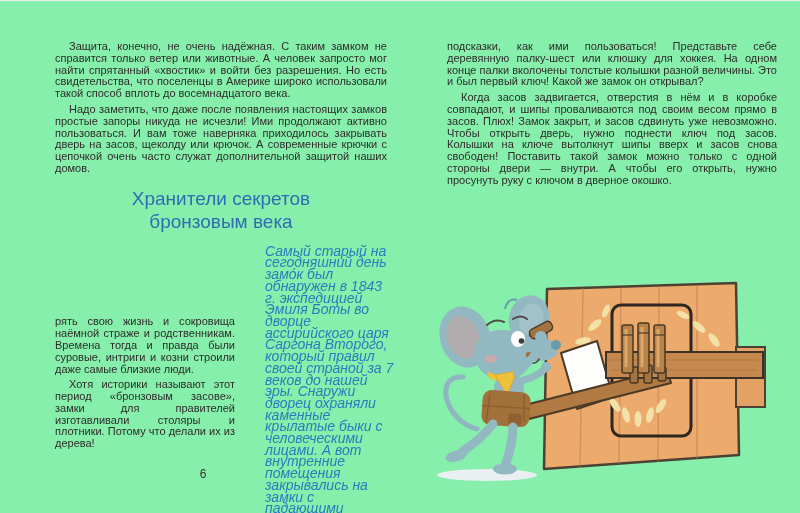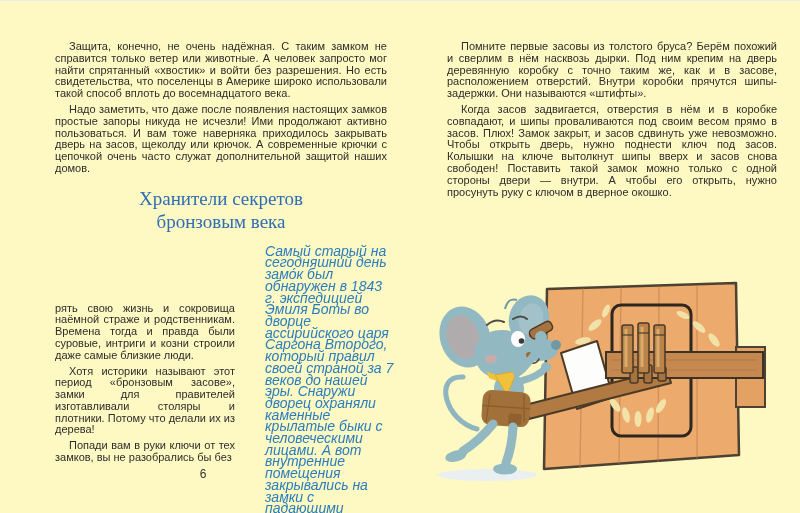--- a/index.html
+++ b/index.html
@@ -3,28 +3,28 @@
 <meta charset="utf-8">
 <style>
   :root{
     --heading-blue:#2e6db4; --note-blue:#2a7cbd; --text-dark:#2e2c2a;
     --door-wood:#ecaa6d; --bolt-wood:#c5884e; --sparkle:#f2e2a8;
     --mouse-body:#92b8c2; --scarf-yellow:#f0c23b; --shorts-brown:#a2713a;
   }
   *{margin:0;padding:0;box-sizing:border-box;}
   html,body{width:800px;height:513px;background:#ffffff;overflow:hidden;}
   body{font-family:"Liberation Sans",sans-serif;color:var(--text-dark);}
-  .spread{position:relative;width:800px;height:513px;background:#fef9c3;border-top:1px solid #ececec;}
+  .spread{position:relative;width:800px;height:513px;background:#86efac;border-top:1px solid #ececec;}
   .page{position:absolute;top:40px;}
   .page-left{left:55px;width:332px;}
   .page-right{left:447px;width:330px;}
   .body{font-size:11px;line-height:11.8px;text-align:justify;margin:0 0 4px 0;hyphens:auto;}
   .indent{text-indent:14px;}
   .intro{text-align-last:justify;margin-bottom:0;}
-  .chapter-heading{font-family:Liberation Serif, serif;font-weight:normal;
+  .chapter-heading{font-family:Liberation Sans, sans-serif;font-weight:normal;
     color:var(--heading-blue);font-size:19px;line-height:23px;text-align:center;
     margin:12px 0 11px 0;}
   .chapter-heading span{display:block;}
   .columns{display:flex;gap:30px;align-items:center;}
   .col-main{width:180px;flex:0 0 180px;}
   .side-note{width:130px;flex:0 0 130px;font-style:italic;font-size:14px;
     line-height:11.7px;color:var(--note-blue);padding-top:2px;text-align:left;}
   .page-number{position:absolute;top:426px;left:148px;transform:translateX(-50%);
     font-size:12px;color:#33312e;}
   .illustration{position:absolute;left:425px;top:278px;width:375px;height:235px;}
@@ -38,29 +38,28 @@
     <p class="body indent">Защита, конечно, не очень надёжная. С таким замком не справится только ветер или животные. А человек запросто мог найти спрятанный «хвостик» и войти без разрешения. Но есть свидетельства, что поселенцы в Америке широко использовали такой способ вплоть до восемнадцатого века.</p>
     <p class="body indent">Надо заметить, что даже после появления настоящих замков простые запоры никуда не исчезли! Ими продолжают активно пользоваться. И вам тоже наверняка приходилось закрывать дверь на засов, щеколду или крючок. А современные крючки с цепочкой очень часто служат дополнительной защитой наших домов.</p>
     <h2 class="chapter-heading">
       <span>Хранители секретов</span>
       <span>бронзовым века</span>
     </h2>
     <div class="columns">
       <div class="col-main">
         <p class="body">рять свою жизнь и сокровища наёмной страже и родственникам. Времена тогда и правда были суровые, интриги и козни строили даже самые близкие люди.</p>
         <p class="body indent">Хотя историки называют этот период «бронзовым засове», замки для правителей изготавливали столяры и плотники. Потому что делали их из дерева!</p>
-        <p class="body indent">Попади вам в руки ключи от тех замков, вы не разобрались бы без</p>
       </div>
       <aside class="side-note">Самый старый на сегодняшний день замо́к был обнаружен в 1843 г. экспедицией Эмиля Боты во дворце ассирийского царя Саргона Второго, который правил своей страной за 7 веков до нашей эры. Снаружи дворец охраняли каменные крылатые быки с человеческими лицами. А вот внутренние помещения закрывались на замки с падающими штифтами.</aside>
     </div>
     <div class="page-number">6</div>
   </section>
 
   <section class="page page-right">
-    <p class="body indent">Помните первые засовы из толстого бруса? Берём похожий и сверлим в нём насквозь дырки. Под ним крепим на дверь деревянную коробку с точно таким же, как и в засове, расположением отверстий. Внутри коробки прячутся шипы-задержки. Они называются «штифты».</p>
+    <p class="body">подсказки, как ими пользоваться! Представьте себе деревянную палку-шест или клюшку для хоккея. На одном конце палки вколочены толстые колышки разной величины. Это и был первый ключ! Какой же замок он открывал?</p>
     <p class="body indent">Когда засов задвигается, отверстия в нём и в коробке совпадают, и шипы проваливаются под своим весом прямо в засов. Плюх! Замок закрыт, и засов сдвинуть уже невозможно. Чтобы открыть дверь, нужно поднести ключ под засов. Колышки на ключе вытолкнут шипы вверх и засов снова свободен! Поставить такой замок можно только с одной стороны двери — внутри. А чтобы его открыть, нужно просунуть руку с ключом в дверное окошко.</p>
   </section>
 
   <figure class="illustration">
     <svg width="375" height="235" viewBox="0 0 375 235" xmlns="http://www.w3.org/2000/svg">
 
       <ellipse cx="62" cy="196" rx="50" ry="6" fill="#eaf0f2"></ellipse>
 
       <path d="M52,150 C20,142 8,96 38,98" fill="none" stroke="#8fb5c0" stroke-width="5" stroke-linecap="round"></path>
 

